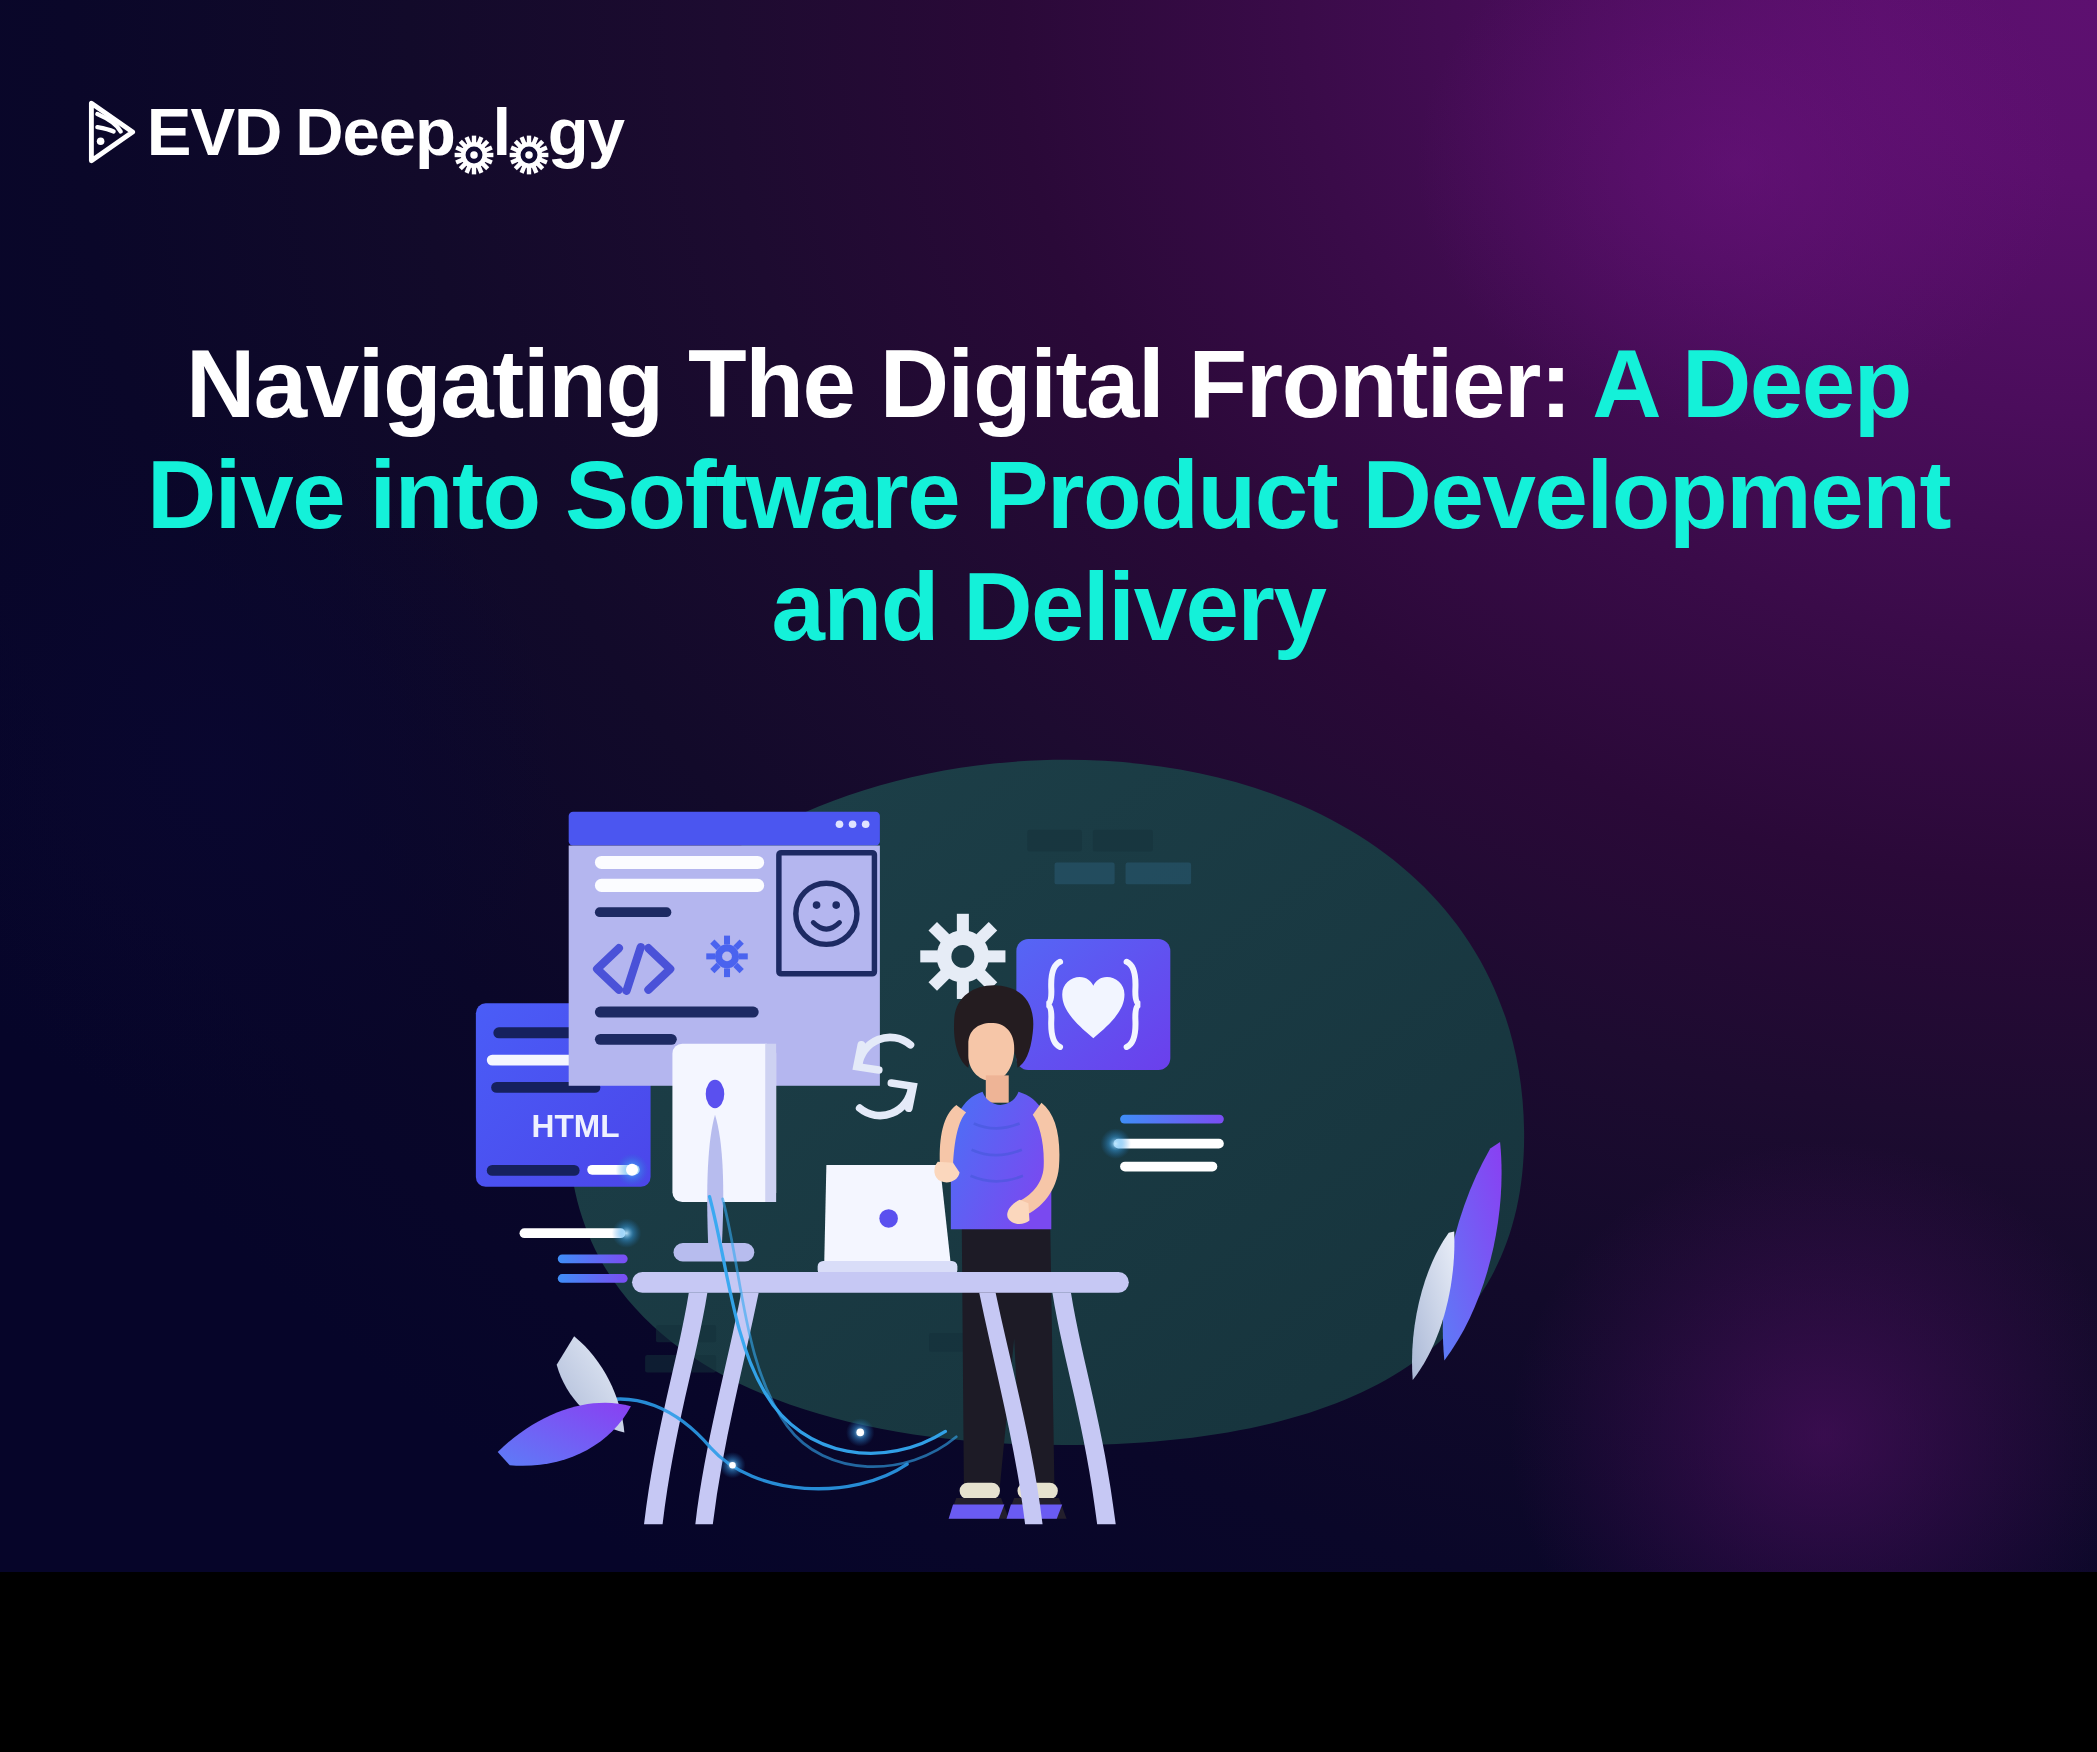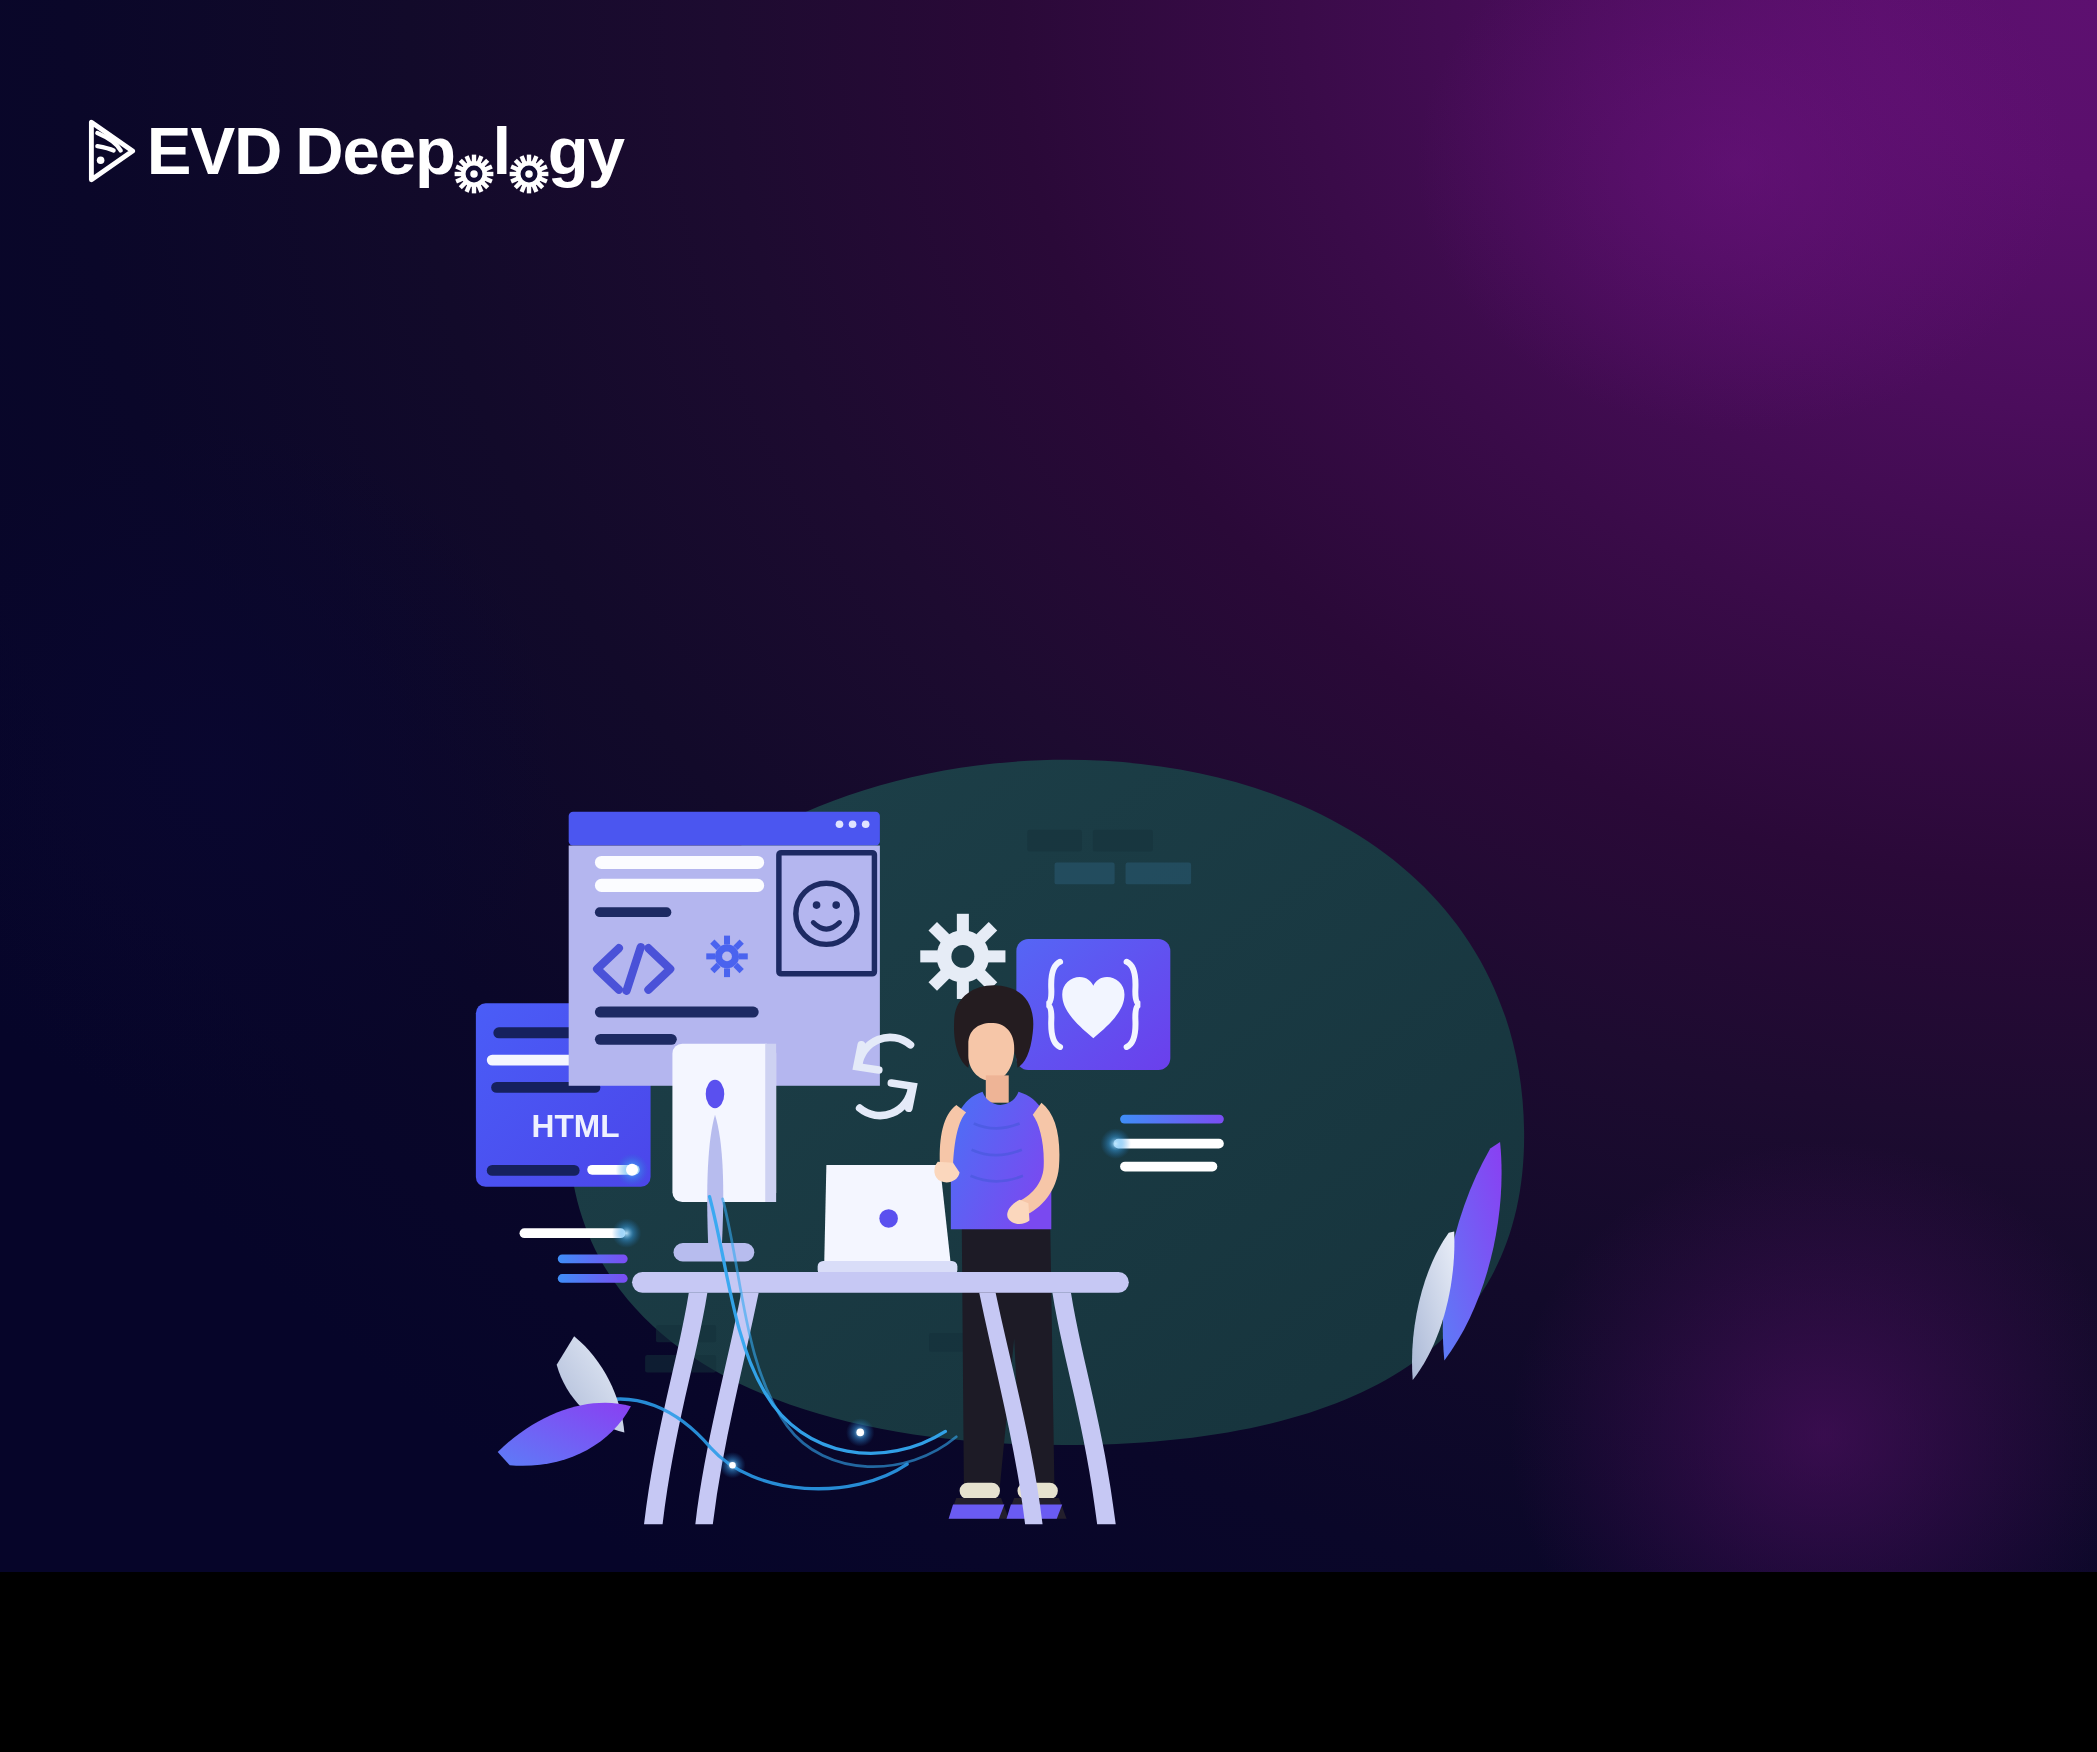--- a/index.html
+++ b/index.html
@@ -40,21 +40,21 @@
 
   
   #footer-bar {
     position:absolute; left:0; top:1572px; width:2097px; height:180px;
     background:#000;
   }
 
   
   #logo {
     position:absolute; left:87px; top:98px;
-    display:flex; align-items:center; gap:9.8px;margin-top:19px;
+    display:flex; align-items:center; gap:9.8px;
   }
   #logo-mark { width:50px; height:64px; display:block; }
   #logo-word {
     font-size:67px; font-weight:700; color:#ffffff;
     letter-spacing:-1.1px; line-height:1; white-space:nowrap;
     display:flex; align-items:center;
   }
   .gearchar { display:inline-block; width:40px; height:40px; margin:0 -1.1px; position:relative; top:6.6px; }
 
   
@@ -144,20 +144,29 @@
             </g>
           </g>
           <circle cx="32" cy="32" r="13.5" fill="#100b33"></circle>
           <circle cx="32" cy="32" r="6" fill="#ffffff"></circle>
         </svg>
       </span>
       <span>gy</span>
     </div>
   </div>
 
+  <div id="headline">
+    <span class="hl-white">Navigating The Digital Frontier:</span>
+    <span class="hl-accent"> </span>
+    <span class="hl-accent">A Deep</span>
+    <span class="hl-accent"> </span>
+    <span class="hl-accent">Dive into Software Product Development</span>
+    <span class="hl-accent"> </span>
+    <span class="hl-accent">and Delivery</span>
+  </div>
 
   <div id="illo">
     <svg viewBox="0 0 2180 1480" xmlns="http://www.w3.org/2000/svg">
       <defs>
         <linearGradient id="gBlob" x1="0" y1="0" x2="1" y2="1">
           <stop offset="0" stop-color="#1d4049"></stop>
           <stop offset="1" stop-color="#16333c"></stop>
         </linearGradient>
         <linearGradient id="gHtml" x1="0" y1="0" x2="1" y2="1">
           <stop offset="0" stop-color="#4a5df7"></stop>

